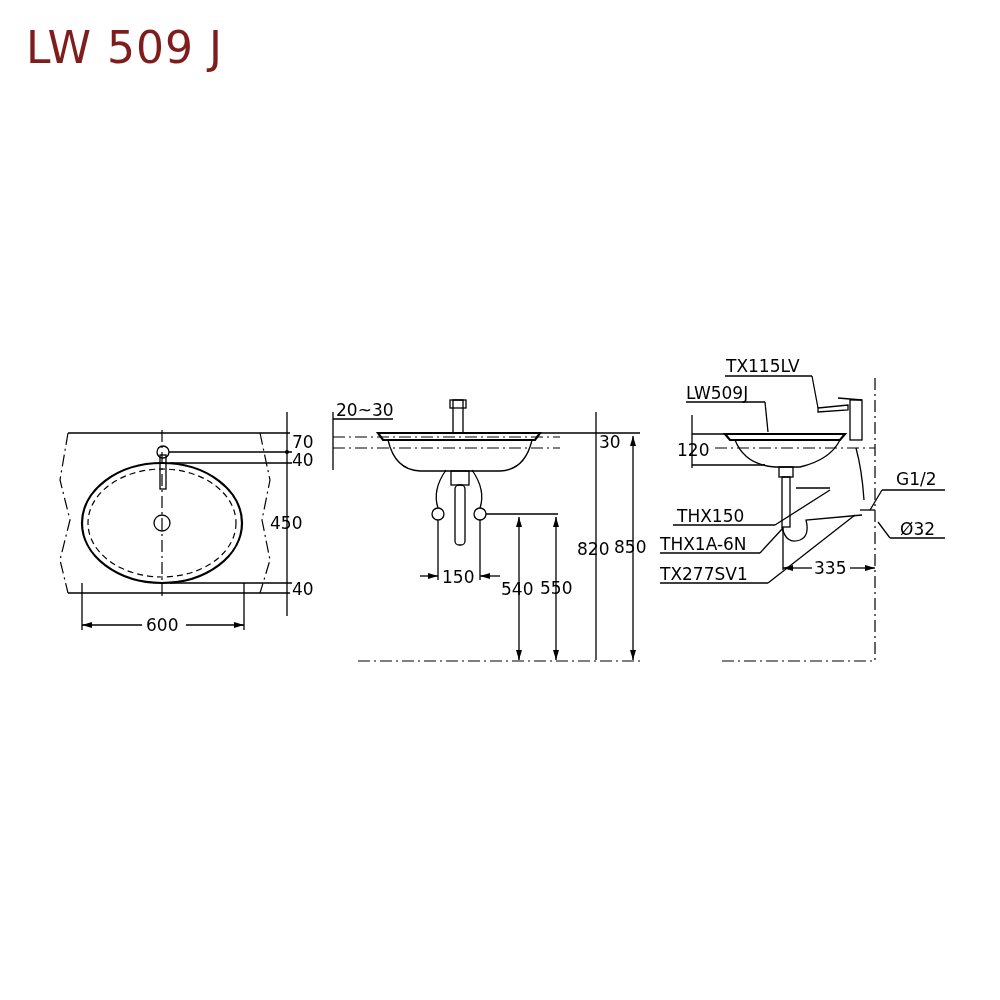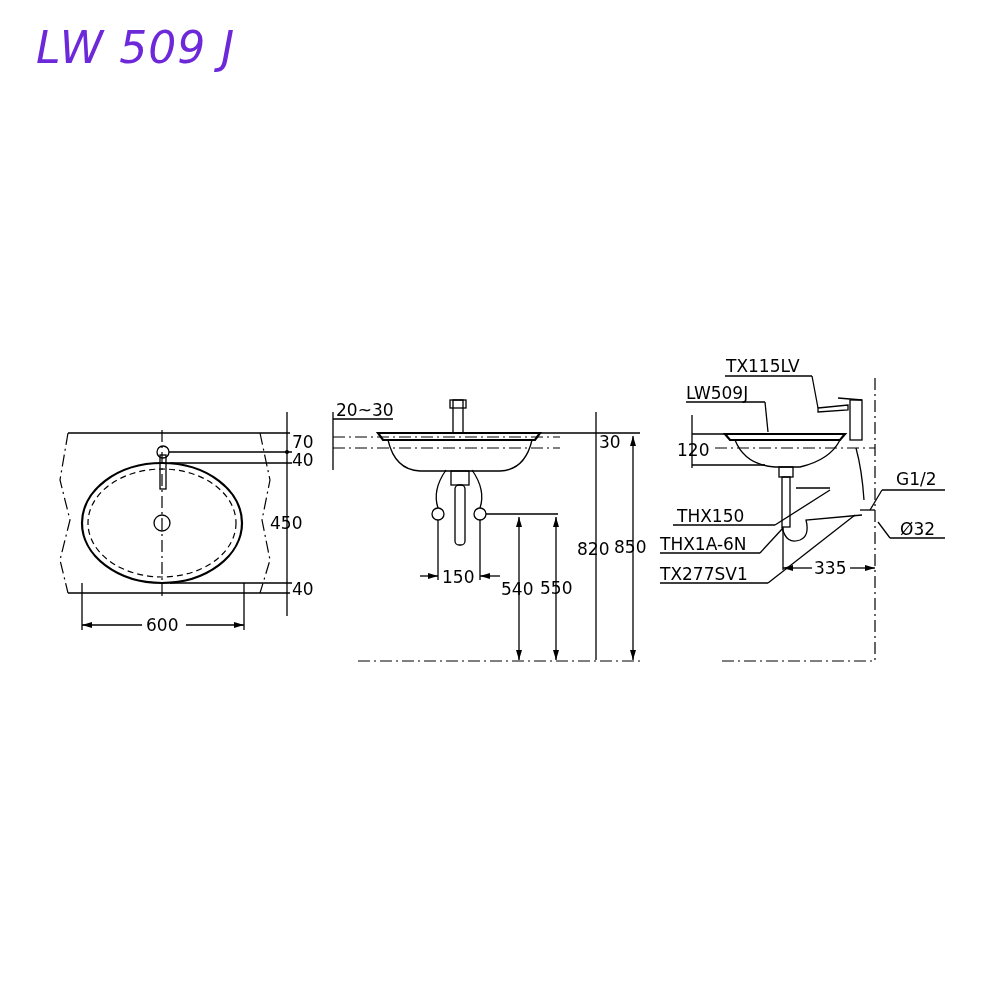--- a/index.html
+++ b/index.html
@@ -1,17 +1,17 @@
 <!DOCTYPE html>
 <html><head>
 <meta charset="utf-8">
 <style>
   html,body{margin:0;padding:0;background:#ffffff;}
   body{width:1000px;height:1000px;position:relative;overflow:hidden;font-family:"DejaVu Sans",sans-serif;}
-  .title{position:absolute;left:36px;top:22px;font-size:44px;color:#6d28d9;letter-spacing:1px;font-style:italic;}
+  .title{position:absolute;left:26px;top:22px;font-size:44px;color:#7f1d1d;letter-spacing:1px;}
   svg{position:absolute;left:0;top:0;}
   .ln{stroke:#000;stroke-width:1.3;fill:none;}
   .thk{stroke:#000;stroke-width:2.2;fill:none;}
   .dash{stroke:#000;stroke-width:1.2;fill:none;stroke-dasharray:12 4 2 4;}
   .dsh{stroke:#000;stroke-width:1.2;fill:none;stroke-dasharray:6 4;}
   .lbl{font-family:"DejaVu Sans",sans-serif;font-size:17px;fill:#000;}
 </style>
 </head>
 <body>
 

